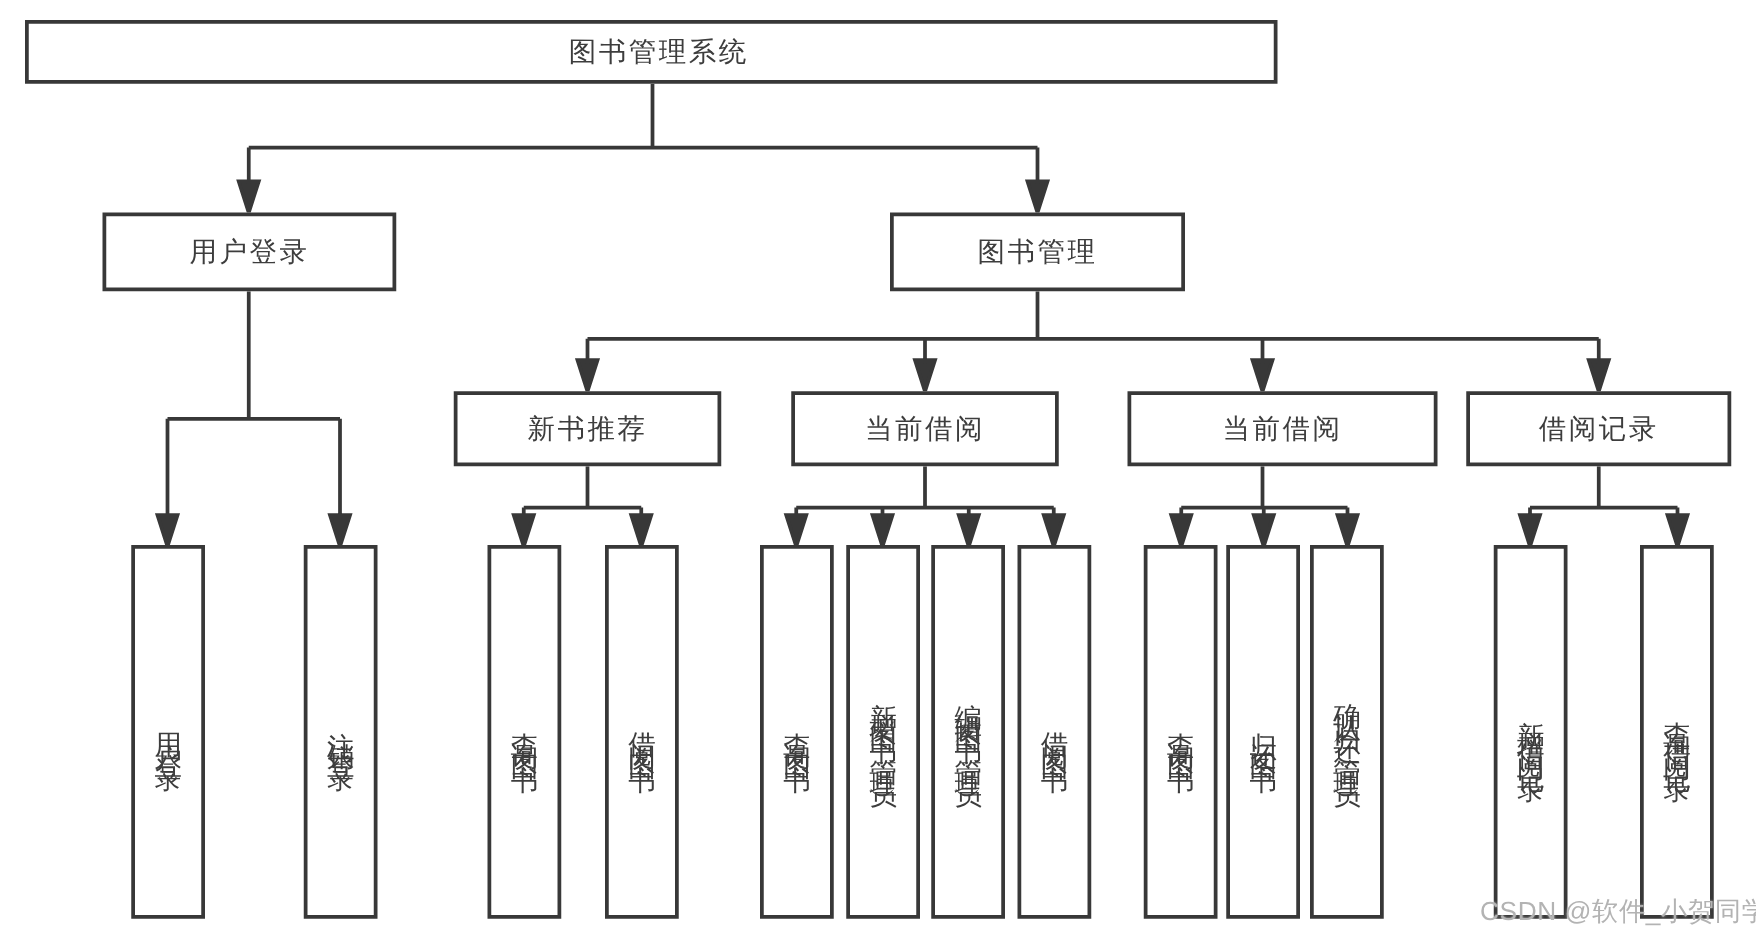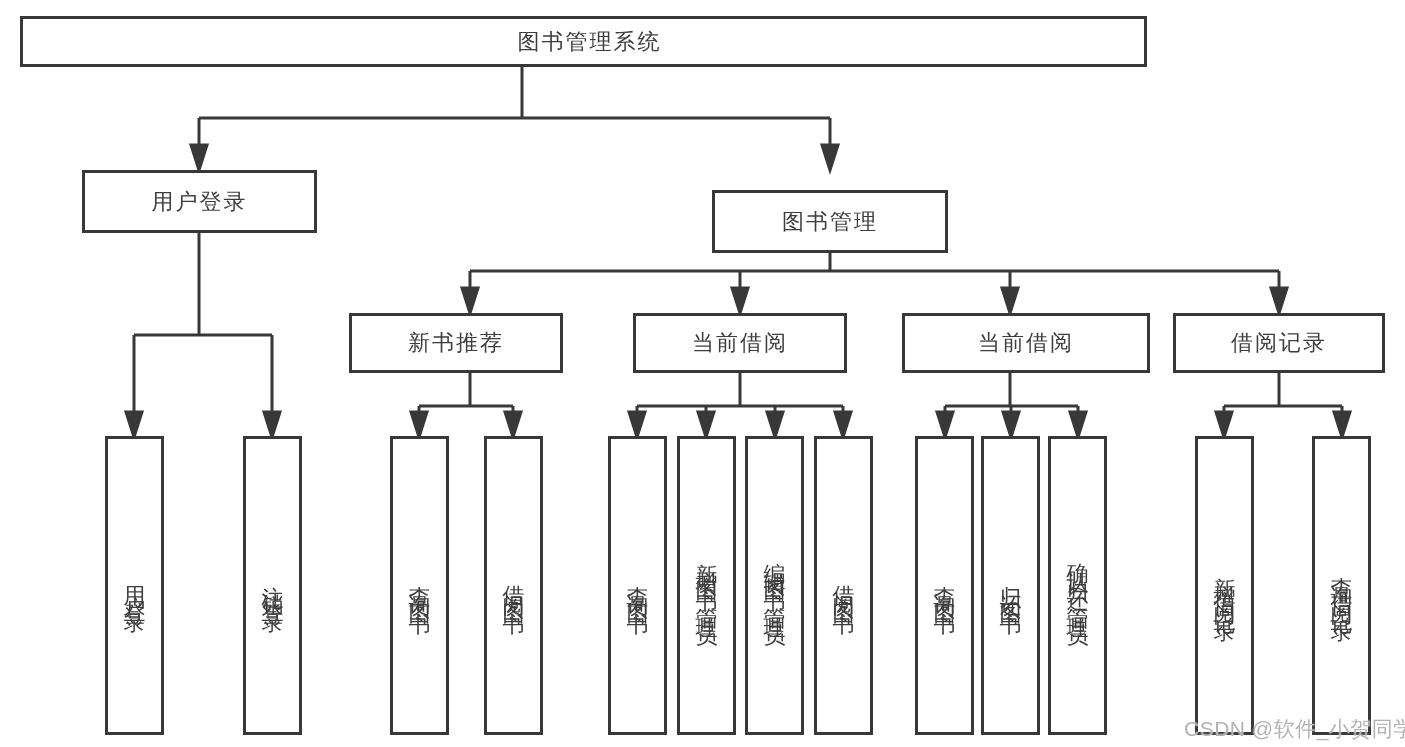--- a/index.html
+++ b/index.html
@@ -133,32 +133,32 @@
       <path class="ar" d="M1078,406 V415 M1070,412 H1086 L1078,437 Z"></path>
     </g>
 
     <g>
       <path class="ln" d="M1279,373 V406 M1224,406 H1342"></path>
       <path class="ar" d="M1224,406 V415 M1216,412 H1232 L1224,437 Z"></path>
       <path class="ar" d="M1342,406 V415 M1334,412 H1350 L1342,437 Z"></path>
     </g>
   </svg>
 
-  <div class="node" style="left:20px; top:16px; width:1127px; height:51px;padding-left:12px;">
+  <div class="node" style="left:20px; top:16px; width:1002px; height:51px;padding-left:12px;">
     <span class="lbl">图书管理系统</span>
   </div>
 
   <div class="node" style="left:82px; top:170px; width:235px; height:63px;">
     <span class="lbl">用户登录</span>
   </div>
-  <div class="node" style="left:712px; top:170px; width:236px; height:63px;margin-top:20px;">
+  <div class="node" style="left:712px; top:170px; width:236px; height:63px;">
     <span class="lbl">图书管理</span>
   </div>
 
-  <div class="node" style="left:349px; top:313px; width:214px; height:60px;">
+  <div class="node" style="left:363px; top:313px; width:214px; height:60px;">
     <span class="lbl">新书推荐</span>
   </div>
   <div class="node" style="left:633px; top:313px; width:214px; height:60px;">
     <span class="lbl">当前借阅</span>
   </div>
   <div class="node" style="left:902px; top:313px; width:248px; height:60px;font-family:Liberation Serif, serif;">
     <span class="lbl">当前借阅</span>
   </div>
   <div class="node" style="left:1173px; top:313px; width:212px; height:60px;">
     <span class="lbl">借阅记录</span>

